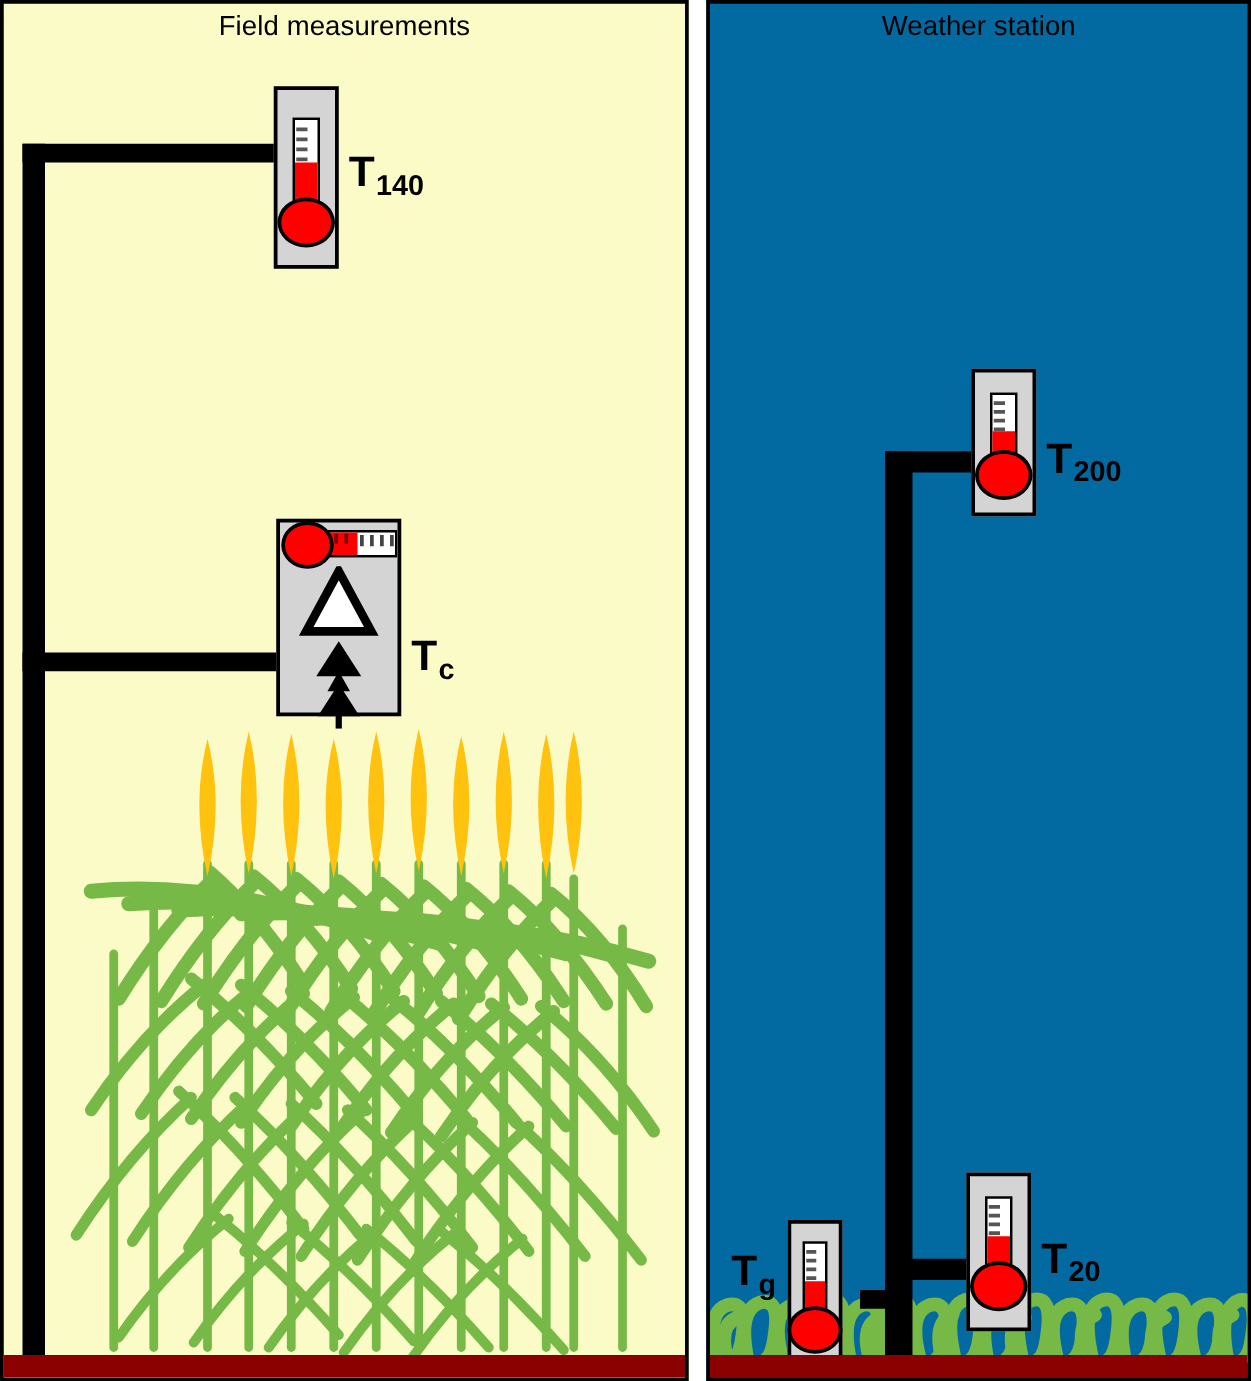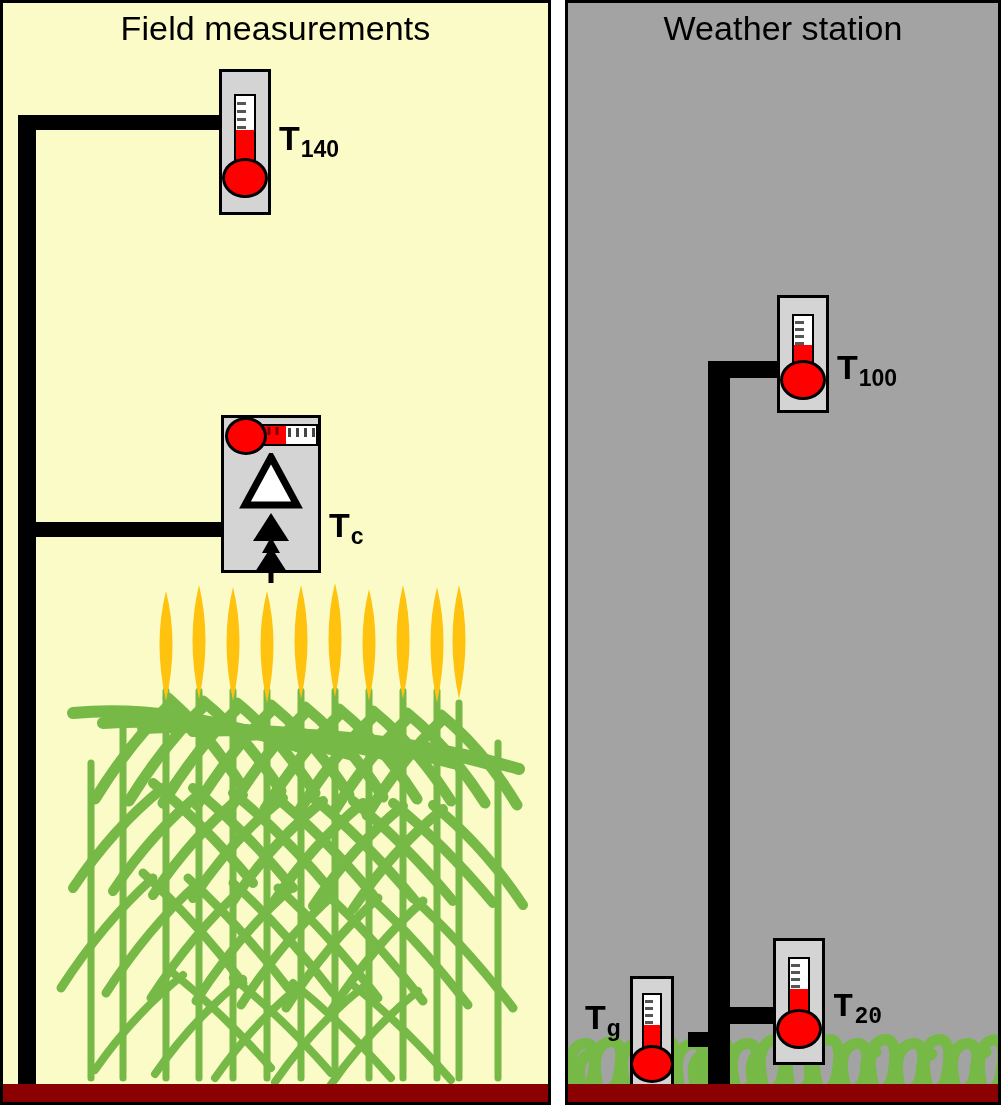--- a/index.html
+++ b/index.html
@@ -6,21 +6,21 @@
   body{width:1001px;height:1105px;position:relative;
        font-family:"Liberation Sans", sans-serif;overflow:hidden;}
 
   .panel{position:absolute;top:0;height:1105px;
          background:#fbfbc8;border:3px solid #000;box-sizing:border-box;
          overflow:hidden;}
   #panel-field{left:0;width:551px;}
   #panel-station{left:565px;width:436px;}
 
   .panel-title{position:absolute;left:0;right:0;text-align:center;
-               font-size:34px;color:#000;line-height:1.12;
+               font-size:22px;color:#000;line-height:1.12;
                letter-spacing:.1px;}
   #title-field{top:6px;}
   #title-station{top:6px;}
 
   
   .soil{position:absolute;left:0;right:0;bottom:0;height:18px;
         background:#8b0000;}
 
   
   .mast-post{position:absolute;background:#000;}
@@ -228,21 +228,21 @@
     <polygon points="15,0 24,16 6,16" fill="#000"></polygon>
   </svg>
 
   <div class="tlabel" style="left:326px;top:503px;">
     <span>T</span><sub>c</sub>
   </div>
 
   <div class="soil" style="background: rgb(139, 0, 0);"></div>
 </div>
 
-<div class="panel" id="panel-station" style="background: #a3a3a3;">
+<div class="panel" id="panel-station" style="background: #0369a1;">
 
   <div class="panel-title" id="title-station">
     <div>Weather station</div>
   </div>
 
   <svg width="436" height="80" style="left:0;top:1007px;" viewBox="0 0 436 80">
     <g stroke="#76b947" fill="none" stroke-width="11" stroke-linecap="round">
       <path d="M6 78 Q-4 40 14 34 Q30 30 26 58 Q24 74 18 78"></path>
       <path d="M30 78 Q22 38 40 32 Q56 28 52 56 Q50 74 44 78"></path>
       <path d="M58 78 Q48 40 66 34 Q82 30 78 58 Q76 74 70 78"></path>
@@ -282,38 +282,38 @@
       <div class="tick" style="top:19px;width:9px;"></div>
       <div class="tick" style="top:26px;width:9px;"></div>
       <div class="tick on-red" style="top:38px;width:9px;"></div>
       <div class="tick on-red" style="top:45px;width:9px;"></div>
       <div class="tick on-red" style="top:52px;width:9px;"></div>
       <div class="merc" style="height:33px;"></div>
     </div>
     <div class="bulb" style="top:62px;width:40px;height:34px;"></div>
   </div>
   <div class="tlabel" style="left:269px;top:345px;">
-    <span>T</span><sub>100</sub>
+    <span>T</span><sub>200</sub>
   </div>
 
   <div class="thermo" style="left:205px;top:935px;width:52px;height:127px;">
     <div class="tube" style="top:16px;width:22px;height:74px;">
       <div class="tick" style="top:5px;width:9px;"></div>
       <div class="tick" style="top:12px;width:9px;"></div>
       <div class="tick" style="top:19px;width:9px;"></div>
       <div class="tick" style="top:26px;width:9px;"></div>
       <div class="tick on-red" style="top:40px;width:9px;"></div>
       <div class="tick on-red" style="top:47px;width:9px;"></div>
       <div class="tick on-red" style="top:54px;width:9px;"></div>
       <div class="tick on-red" style="top:61px;width:9px;"></div>
       <div class="merc" style="height:40px;"></div>
     </div>
     <div class="bulb" style="top:68px;width:40px;height:34px;"></div>
   </div>
-  <div class="tlabel" style="left:265px;top:985px;font-family:Liberation Mono, monospace;">
+  <div class="tlabel" style="left:265px;top:985px;">
     <span>T</span><sub>20</sub>
   </div>
 
   <div class="thermo" style="left:62px;top:973px;width:44px;height:118px;">
     <div class="tube" style="top:14px;width:20px;height:72px;">
       <div class="tick" style="top:5px;width:8px;"></div>
       <div class="tick" style="top:12px;width:8px;"></div>
       <div class="tick" style="top:19px;width:8px;"></div>
       <div class="tick" style="top:26px;width:8px;"></div>
       <div class="tick on-red" style="top:40px;width:8px;"></div>

